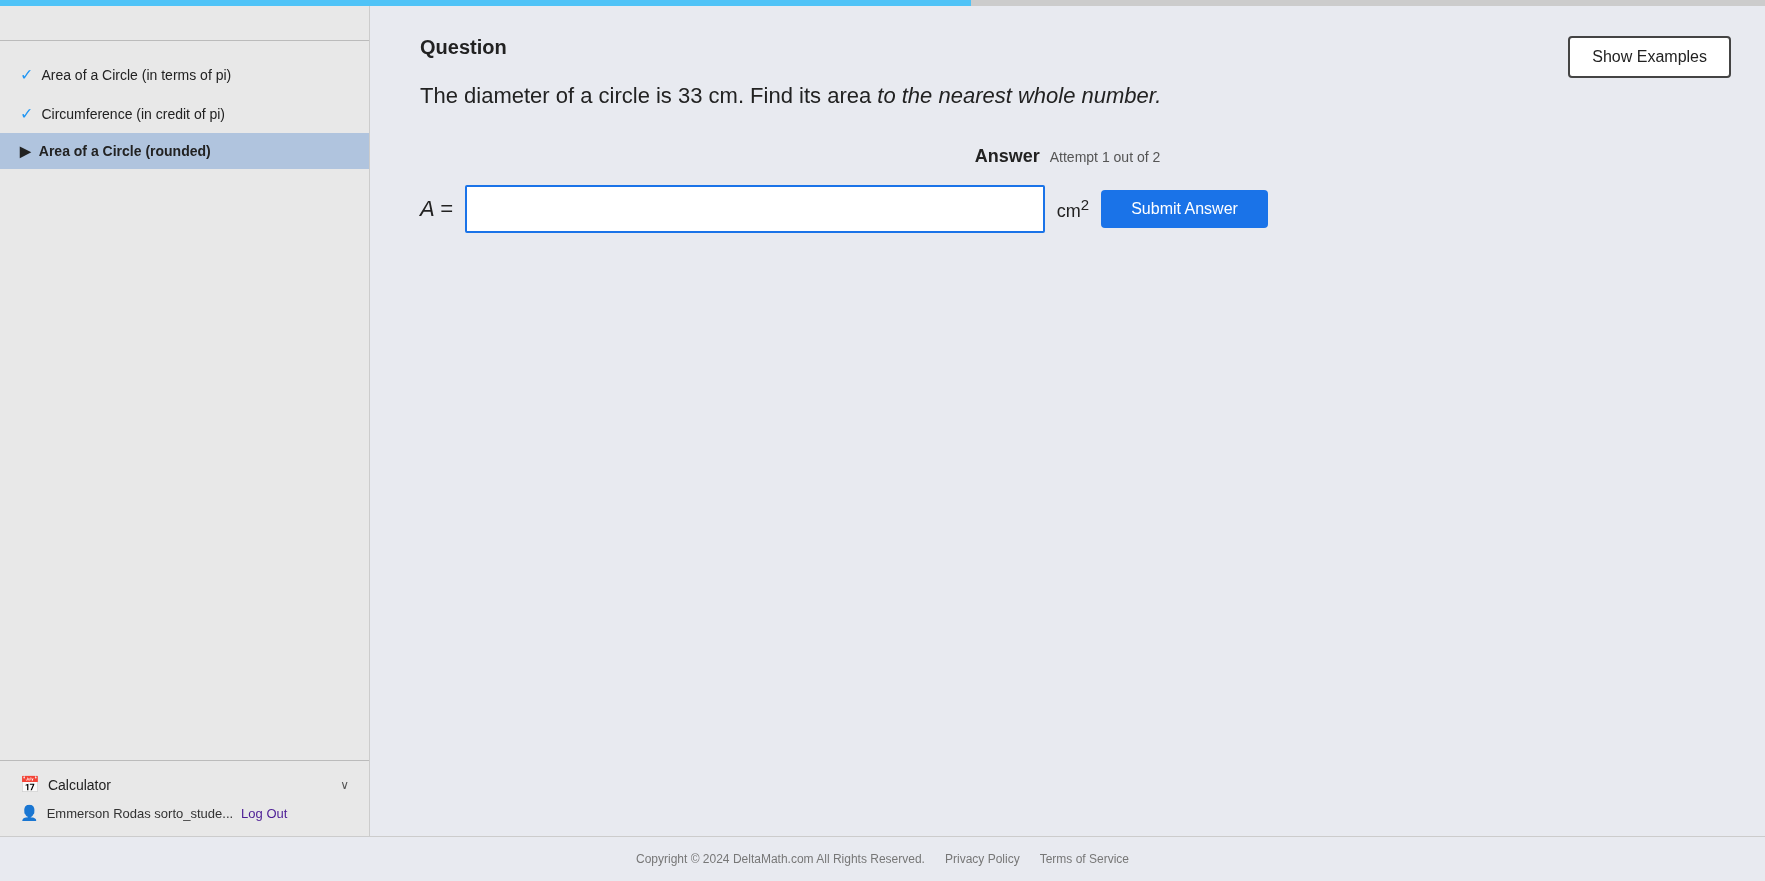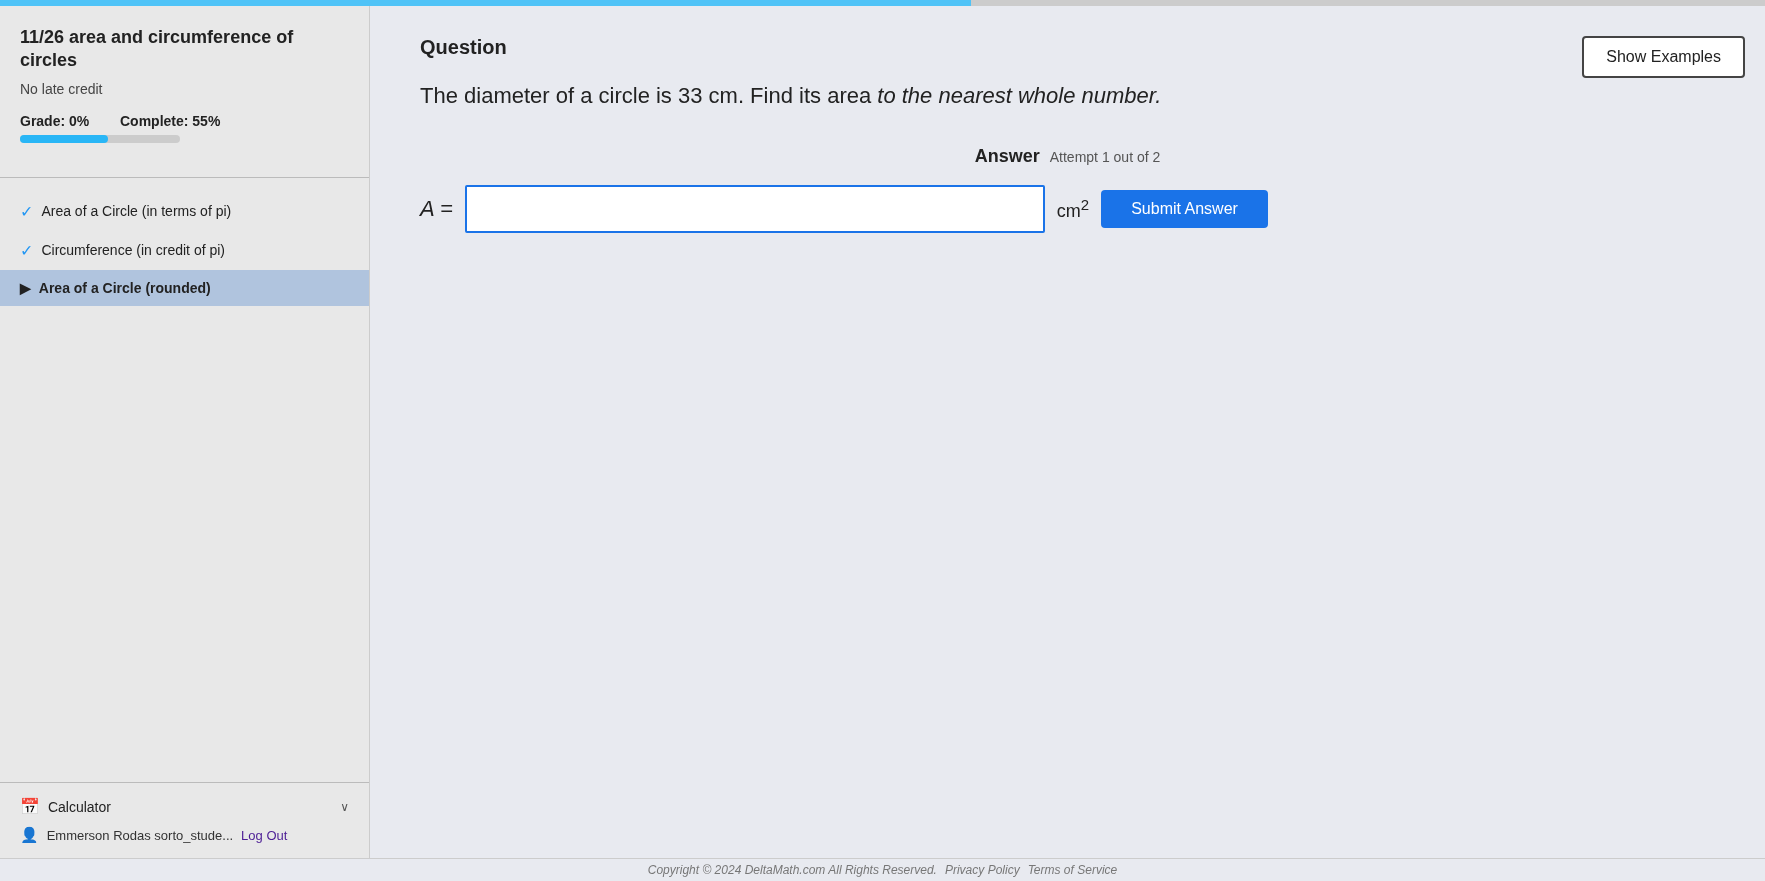--- a/index.html
+++ b/index.html
@@ -266,42 +266,41 @@
       border-radius: 4px;
       padding: 10px 30px;
       font-size: 16px;
       cursor: pointer;
       font-weight: 500;
     }
 
     .show-examples-btn {
       position: absolute;
       top: 30px;
-      right: 20px;
+      right: 34px;
       background: #fff;
       color: #222;
       border: 2px solid #444;
       border-radius: 4px;
       padding: 10px 22px;
       font-size: 16px;
       cursor: pointer;
       font-weight: 500;
     }
 
     .footer {
       background: #e8eaf0;
-      padding: 4px 50px;
+      padding: 15px 50px;
       font-size: 12px;
       color: #777;
       text-align: center;
       border-top: 1px solid #ccc;
       display: flex;
       justify-content: center;
-      gap: 8px;
-      font-style: italic;
+      gap: 20px;
     }
 
     .footer a {
       color: #777;
       text-decoration: none;
     }
 
     .a-label {
       font-size: 22px;
       font-style: italic;
@@ -310,32 +309,20 @@
 </head>
 <body>
 
 <div class="top-bar">
   <div class="top-bar-fill"></div>
 </div>
 
 <div class="main-layout">
 
   <div class="sidebar">
-    <div class="sidebar-header">
-      <div class="assignment-title">11/26 area and circumference of circles</div>
-      <div class="no-late-credit">No late credit</div>
-
-      <div class="grade-row">
-        <span class="grade-label">Grade: 0%</span>
-        <span class="complete-label">Complete: 55%</span>
-      </div>
-      <div class="progress-bar-container">
-        <div class="progress-bar-fill"></div>
-      </div>
-    </div>
 
     <hr class="sidebar-divider">
 
     <div class="topic-list">
 
       <div class="topic-item">
         <span class="check-icon">✓</span>
         <span>Area of a Circle (in terms of pi)</span>
       </div>
 

